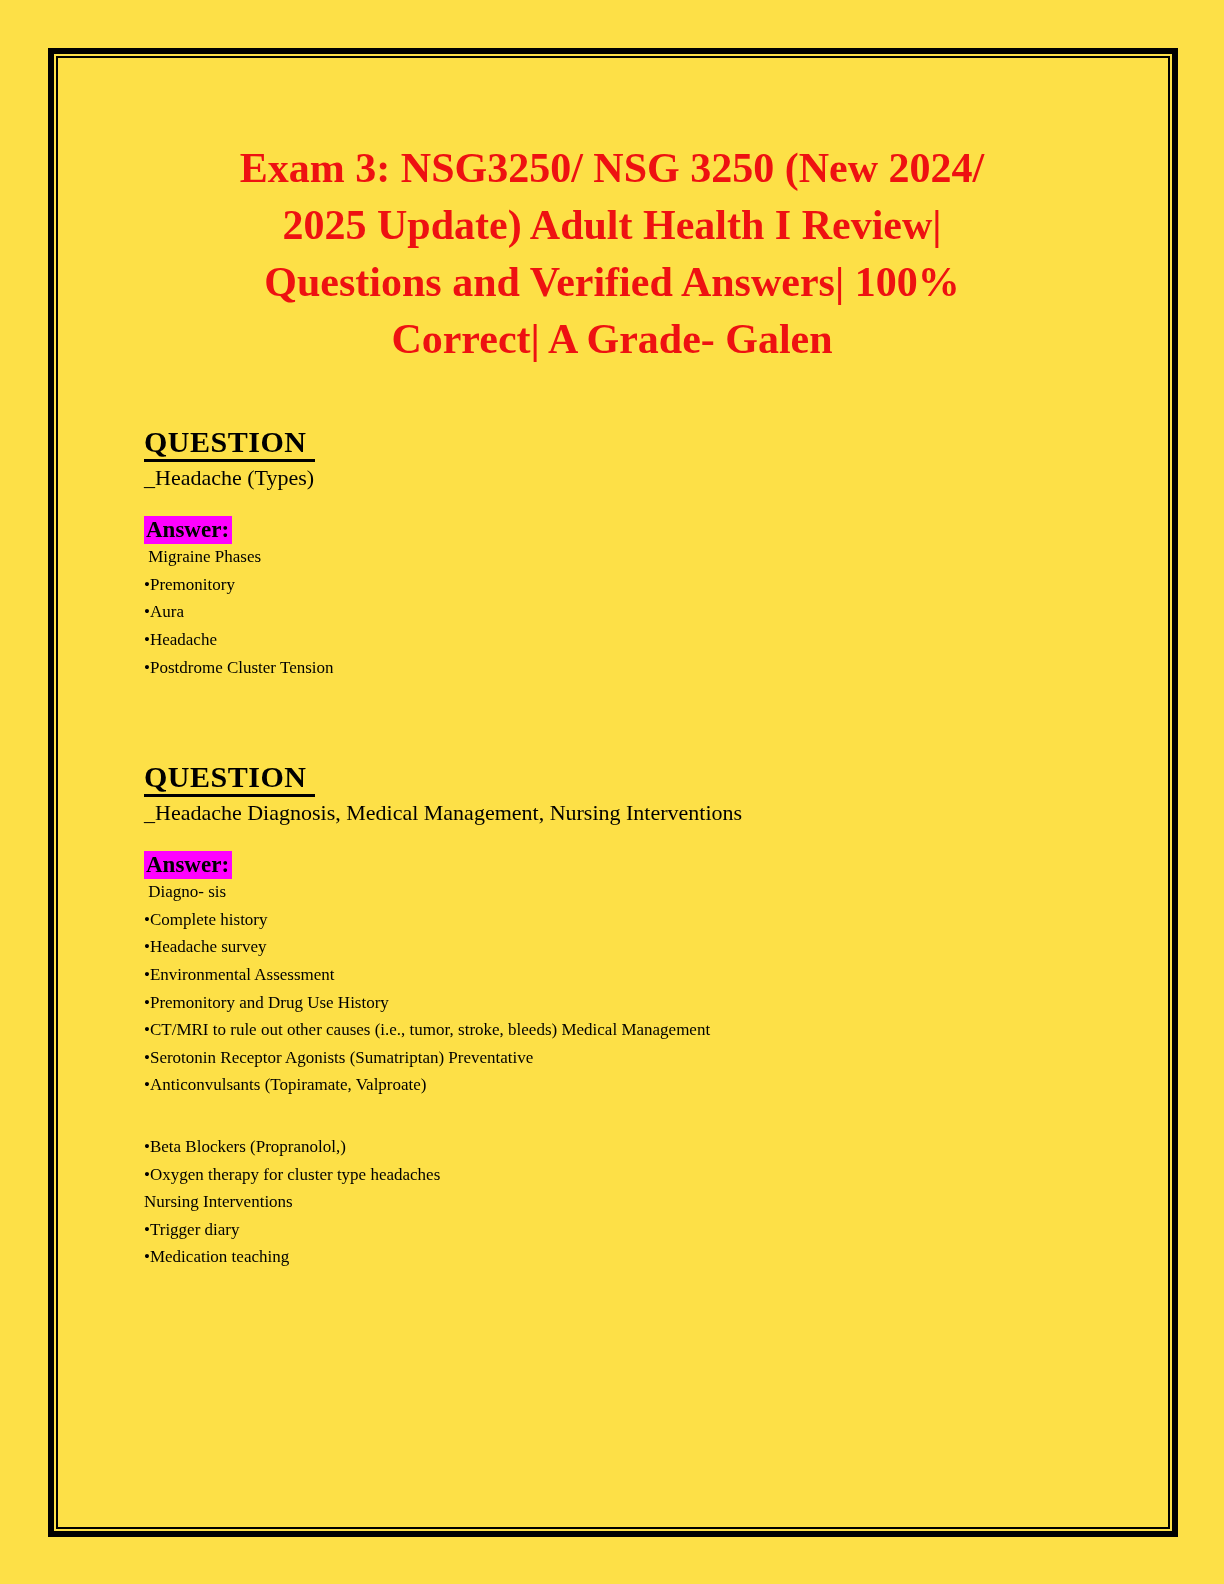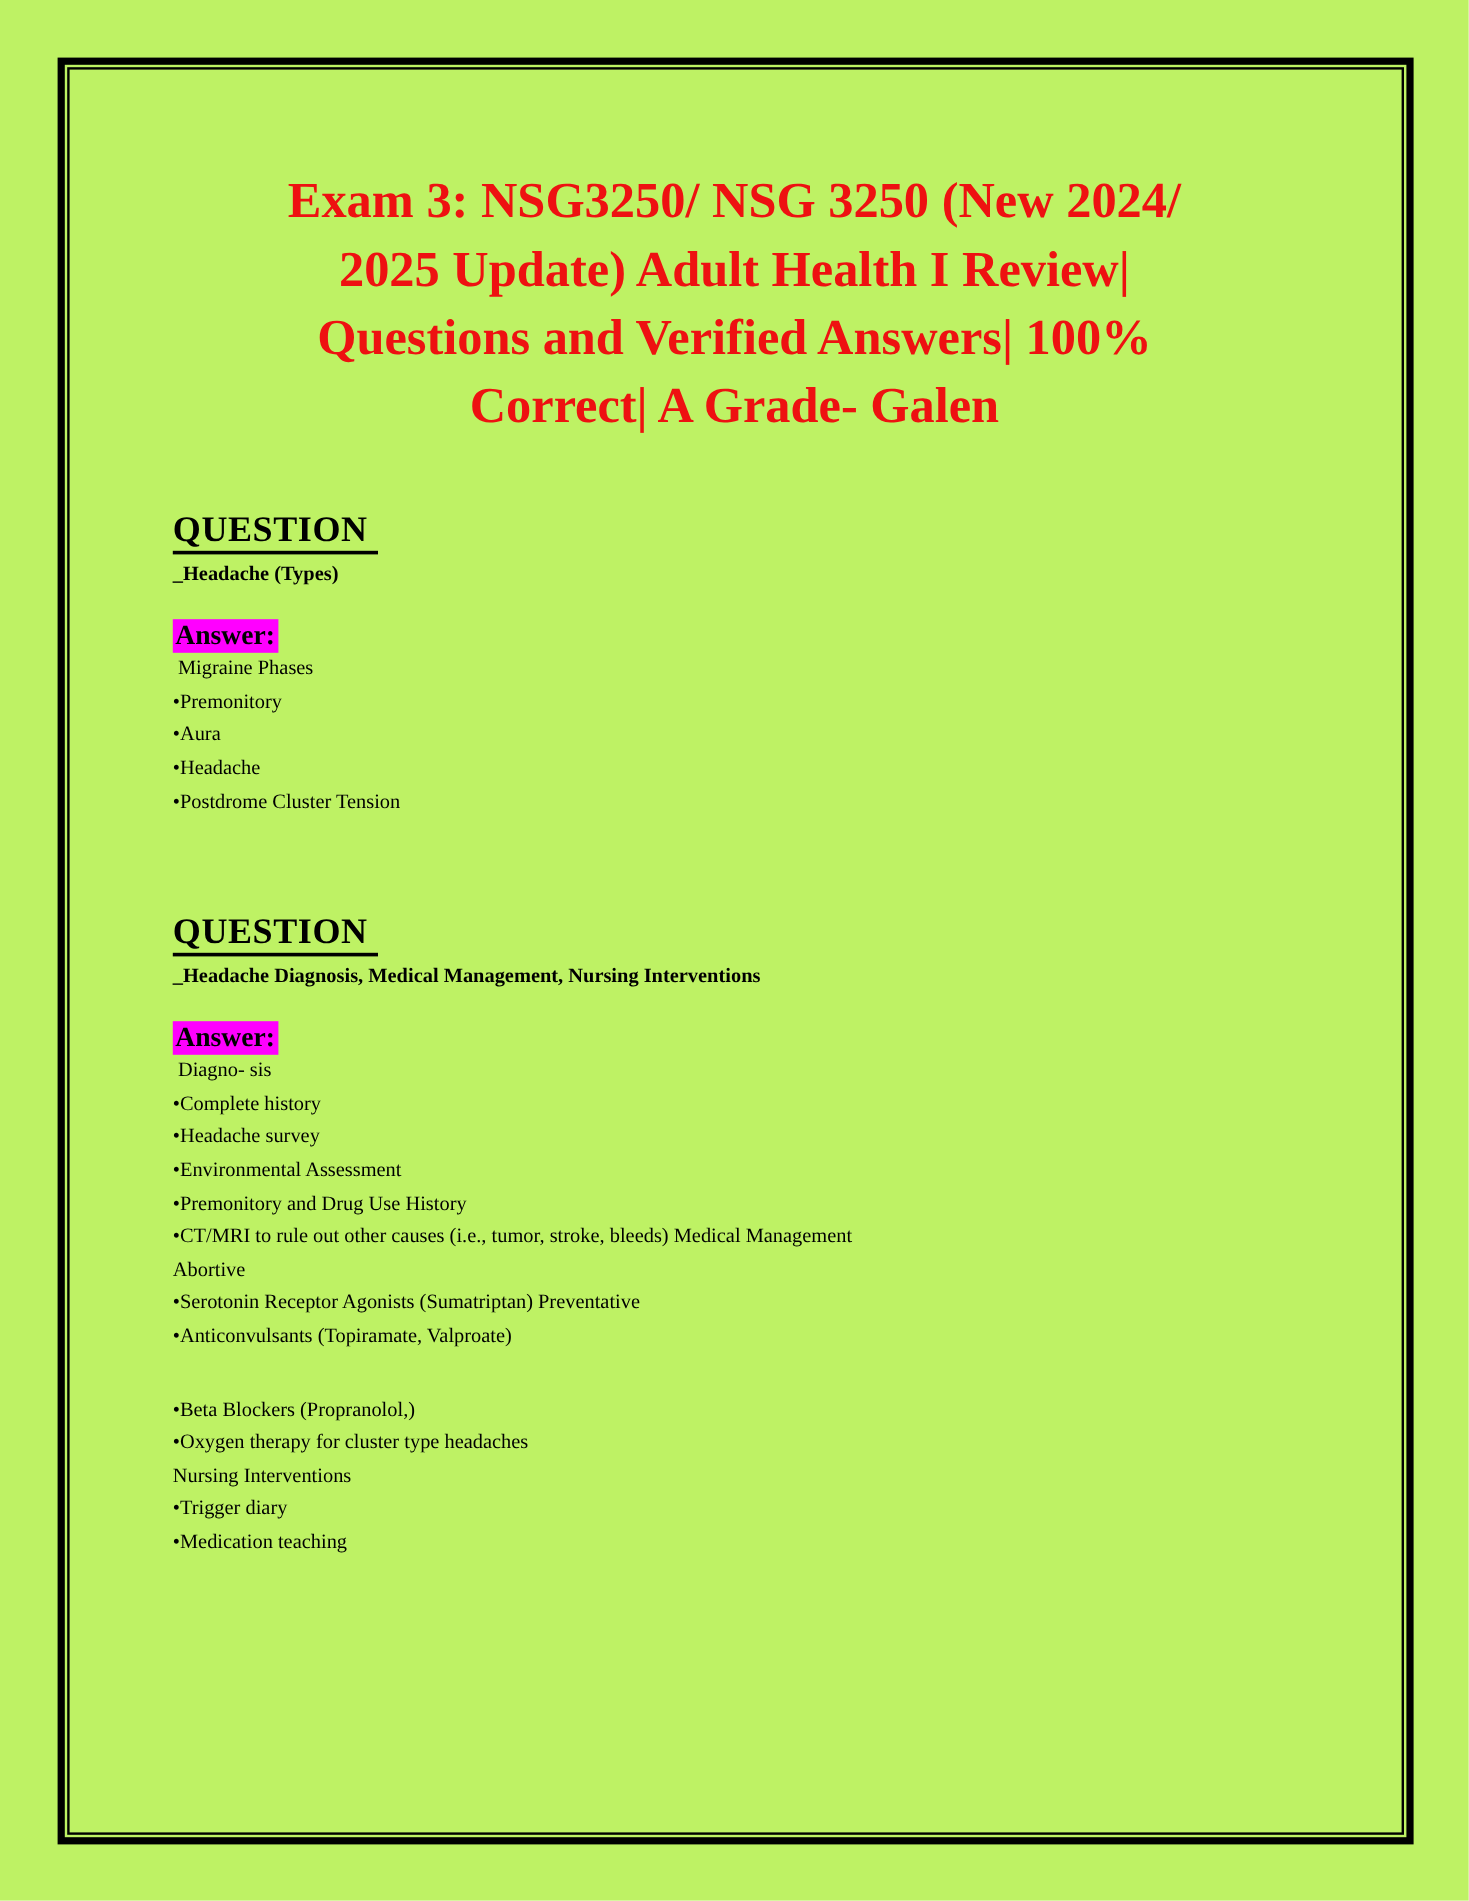--- a/index.html
+++ b/index.html
@@ -1,36 +1,36 @@
 <!DOCTYPE html>
 <html><head>
 <meta charset="utf-8">
 <style>
   * { margin:0; padding:0; box-sizing:border-box; }
   html,body { width:1224px; height:1584px; background:#ffffff; overflow:hidden;
               font-family:"Liberation Serif", serif; color:#000; }
-  .page { position:relative; width:1224px; height:1584px; background:#bef264; }
+  .page { position:relative; width:1224px; height:1584px; background:#fde047; }
 
   
   .frame-outer { position:absolute; left:48px; top:48px; width:1130px; height:1489px;
                  border:6px solid #000; padding:2px; }
   .frame-inner { width:100%; height:100%; border:2px solid #000; }
 
   .title { position:absolute; top:140px; left:0; width:100%; text-align:center;
            font-weight:bold; font-size:42px; line-height:57px; }
 
   .section { position:absolute; left:144px; right:44px; }
   .section-1 { top:426px; }
   .section-2 { top:761px; }
 
   .q-head-row { height:38px; }
   .q-head { display:inline-block; font-weight:bold; font-size:30px; line-height:31px;
             letter-spacing:0.5px; border-bottom:3.5px solid #000; padding:0 9px 2px 0; }
 
-  .q-line { font-size:17px; line-height:27.6px; white-space:pre-wrap;font-weight:bold; }
+  .q-line { font-size:22px; line-height:27.6px; white-space:pre-wrap; }
   .q-marker { letter-spacing:0; }
 
   .ans-block { margin-top:24px; }
   .ans-label-line { line-height:27.6px; font-size:23px; }
   .ans-label { font-weight:bold; padding:1px 3px 2px 2px;margin-top:12px; }
 
   .ans-line { font-size:17px; line-height:27.6px; white-space:pre-wrap; }
   .gap-above { margin-top:34px;font-family:Liberation Serif, serif; }
 </style>
 </head>
@@ -76,21 +76,20 @@
     <div class="ans-block">
       <div class="ans-label-line">
         <span class="ans-label" style="background: rgb(255, 0, 255);">Answer:</span>
       </div>
       <div class="ans-line"> Diagno- sis</div>
       <div class="ans-line">•Complete history</div>
       <div class="ans-line">•Headache survey</div>
       <div class="ans-line">•Environmental Assessment</div>
       <div class="ans-line">•Premonitory and Drug Use History</div>
       <div class="ans-line">•CT/MRI to rule out other causes (i.e., tumor, stroke, bleeds) Medical Management</div>
-      <div class="ans-line">Abortive</div>
       <div class="ans-line">•Serotonin Receptor Agonists (Sumatriptan) Preventative</div>
       <div class="ans-line">•Anticonvulsants (Topiramate, Valproate)</div>
       <div class="ans-line gap-above">•Beta Blockers (Propranolol,)</div>
       <div class="ans-line">•Oxygen therapy for cluster type headaches</div>
       <div class="ans-line">Nursing Interventions</div>
       <div class="ans-line">•Trigger diary</div>
       <div class="ans-line">•Medication teaching</div>
     </div>
   </div>
 

